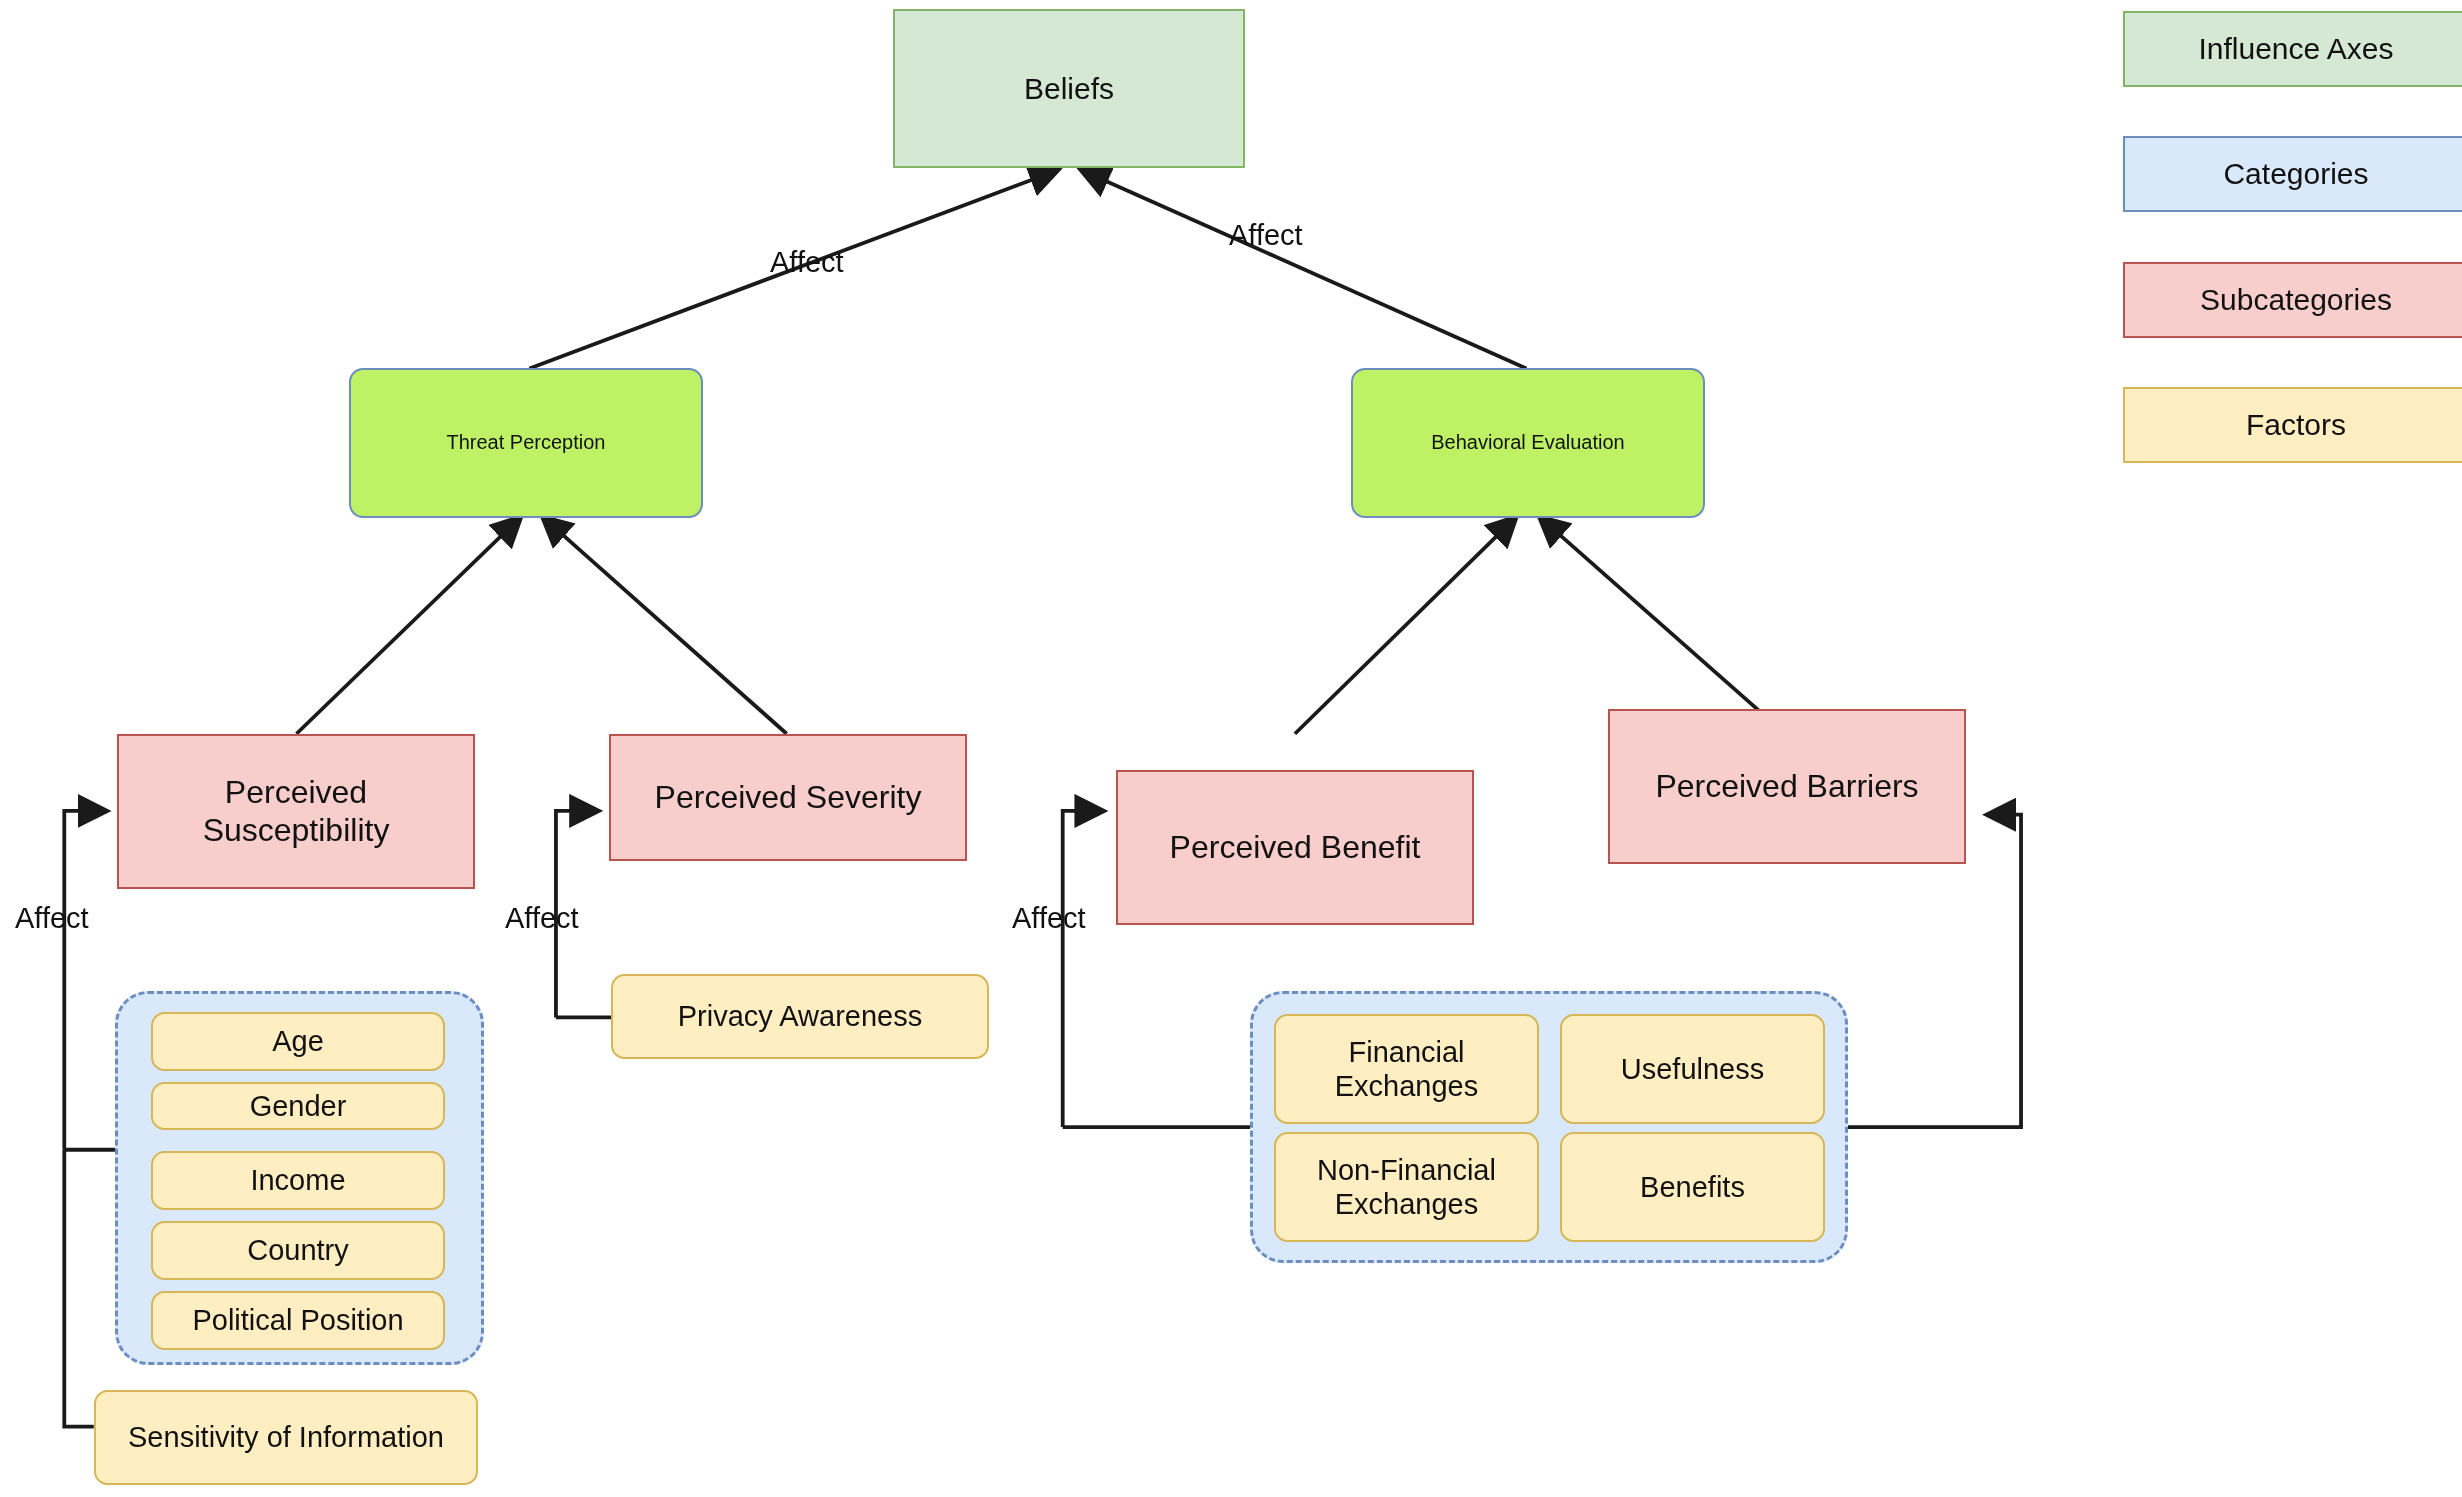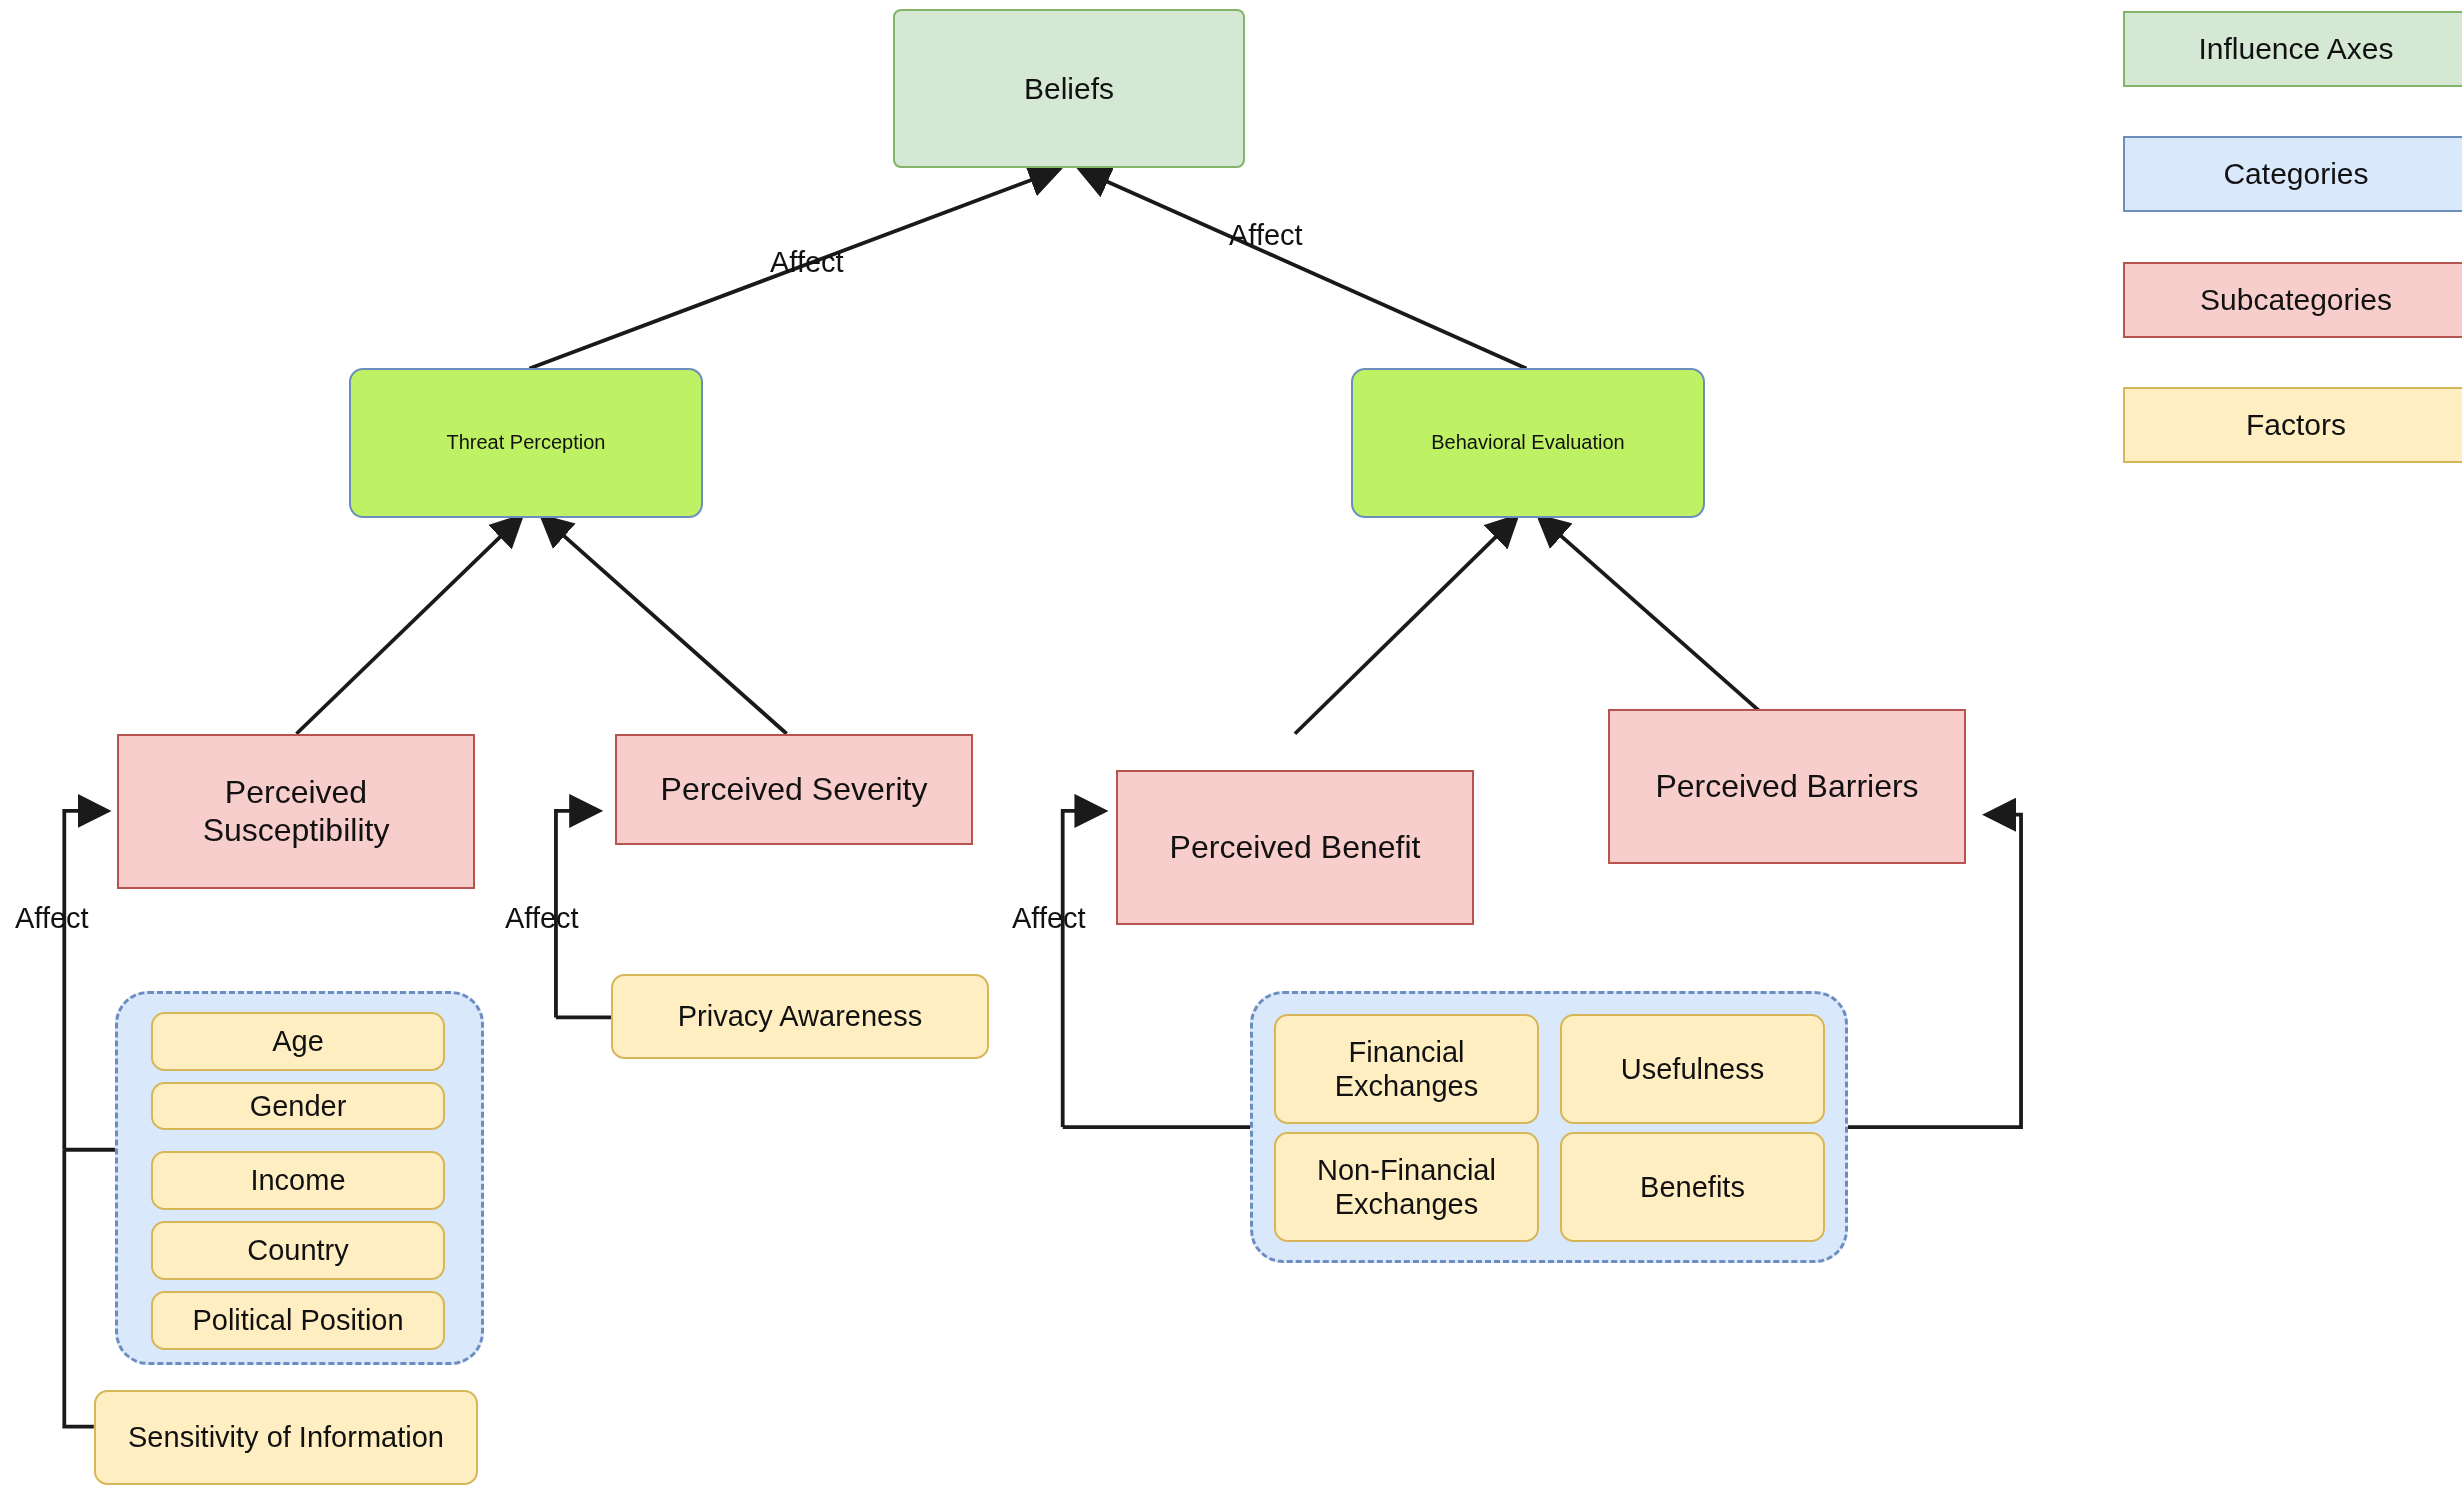--- a/index.html
+++ b/index.html
@@ -29,21 +29,21 @@
     align-items: center;
     justify-content: center;
     text-align: center;
     color: #111111;
     line-height: 1.18;
   }
   
   .axis-node {
     background: #d5e8d4;
     border: 2.3px solid #82b366;
-    border-radius: 8px;
+    border-radius: 1px;
     font-size: 30px;
   }
   
   .category-node {
     background: #bef264;
     border: 2.3px solid #6c8ebf;
     border-radius: 14px;
     font-size: 20px;
   }
   
@@ -160,21 +160,21 @@
   </div>
 
   <div class="node category-node" style="left:1351px; top:368px; width:354px; height:150px;">
     <span>Behavioral Evaluation</span>
   </div>
 
   <div class="node subcategory-node" style="left:117px; top:734px; width:358px; height:155px; padding:0 18px;">
     <span>Perceived Susceptibility</span>
   </div>
 
-  <div class="node subcategory-node" style="left:609px; top:734px; width:358px; height:111px; padding:0 34px;margin-left:6px;">
+  <div class="node subcategory-node" style="left:609px; top:734px; width:358px; height:127px; padding:0 34px;">
     <span>Perceived Severity</span>
   </div>
 
   <div class="node subcategory-node" style="left:1116px; top:734px; width:358px; height:155px; padding:0 18px;margin-top:36px;">
     <span>Perceived Benefit</span>
   </div>
 
   <div class="node subcategory-node" style="left:1608px; top:709px; width:358px; height:155px; padding:0 10px;">
     <span>Perceived Barriers</span>
   </div>

